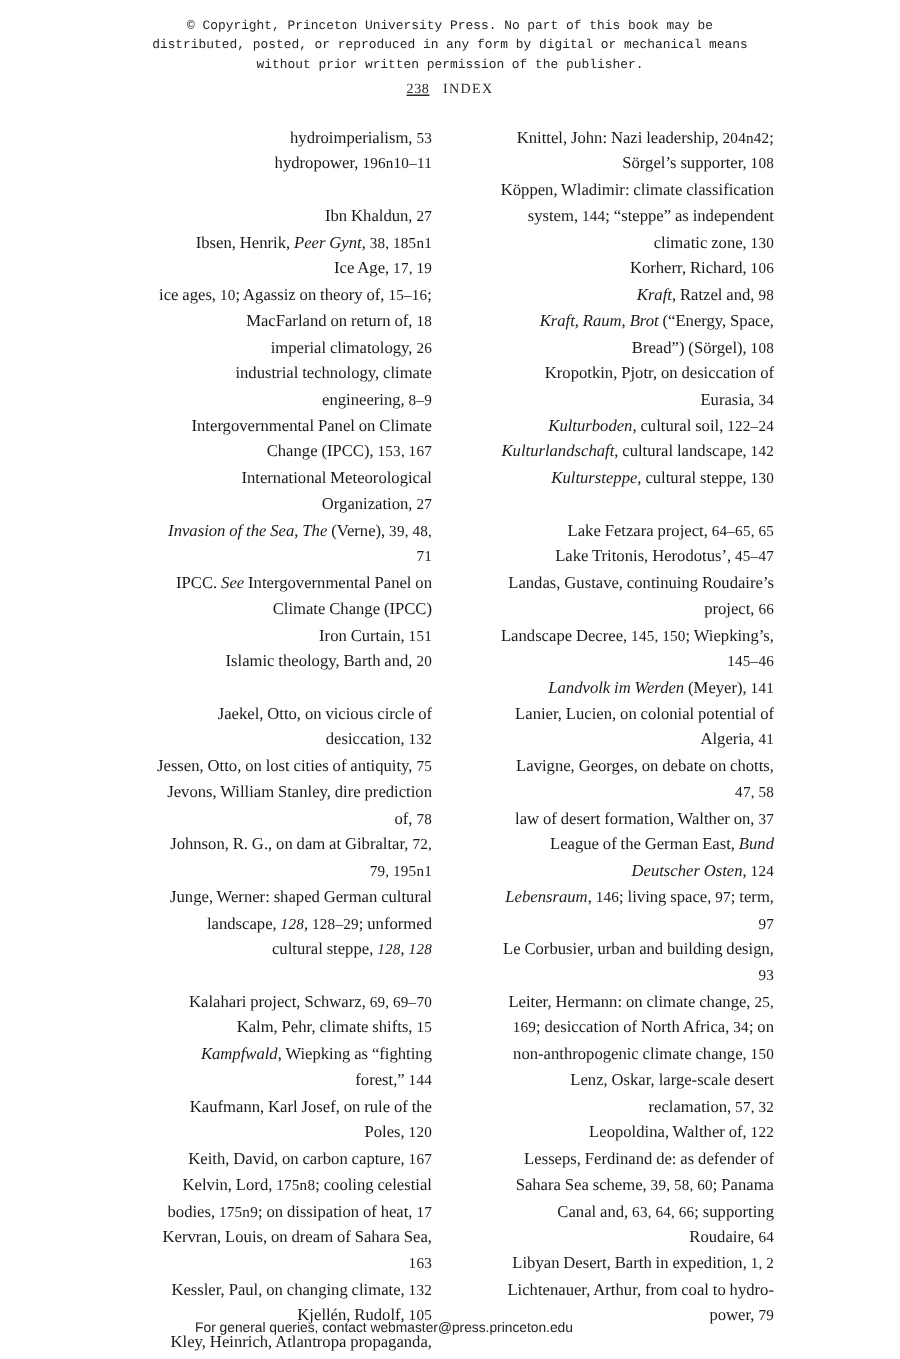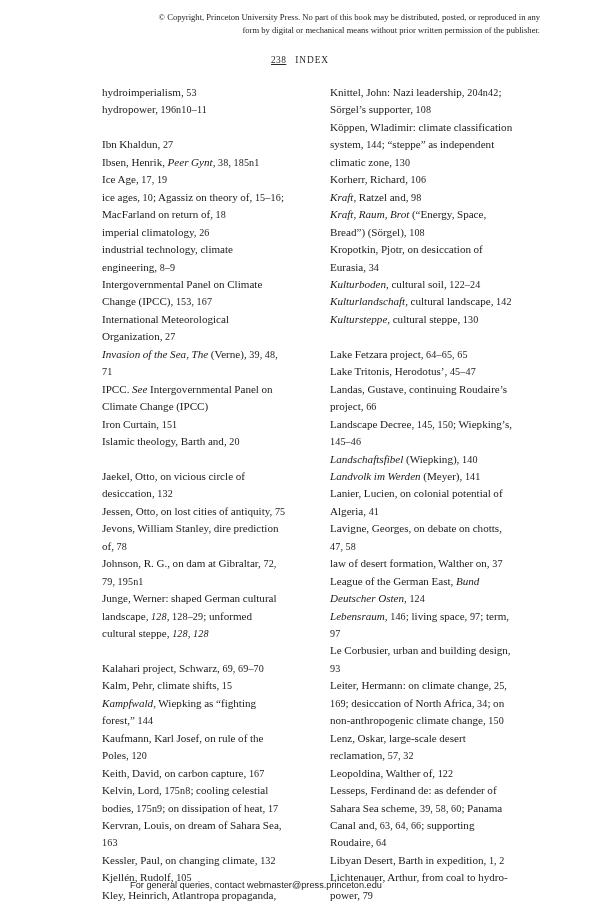--- a/index.html
+++ b/index.html
@@ -15,26 +15,25 @@
     position: relative;
     overflow: hidden;
   }
 
   
   .copyright {
     position: absolute;
     top: 11px;
     left: 100px;
     width: 400px;
-    font-family: Liberation Serif, serif;
+    font-family: Liberation Mono, monospace;
     font-size: 8.6px;
     line-height: 13.2px;
-    text-align: right;
+    text-align: center;
     color: #222222;
-    margin-left: 40px;
   }
 
   
   .running-head {
     position: absolute;
     top: 55px;
     left: 0;
     width: 600px;
     text-align: center;
     font-size: 9.4px;
@@ -63,21 +62,21 @@
   .column {
     width: 200px;
   }
 
   .entry {
     font-size: 11.1px;
     line-height: 17.45px;
     text-indent: 0;
     padding-left: 14px;
     margin: 0;
-    text-align: left;
+    text-align: right;
     word-spacing: -0.2px;
   }
   .entry i {
     font-style: italic;
   }
   
   .entry .n {
     font-size: 10.1px;
     letter-spacing: 0.15px;
   }
@@ -164,21 +163,20 @@
         <div class="entry"><i>Kulturboden</i>, cultural soil, <span class="n">122–24</span></div>
         <div class="entry"><i>Kulturlandschaft</i>, cultural landscape, <span class="n">142</span></div>
         <div class="entry"><i>Kultursteppe</i>, cultural steppe, <span class="n">130</span></div>
       </div>
       <div class="group-gap"></div>
       <div>
         <div class="entry">Lake Fetzara project, <span class="n">64–65, 65</span></div>
         <div class="entry">Lake Tritonis, Herodotus’, <span class="n">45–47</span></div>
         <div class="entry">Landas, Gustave, continuing Roudaire’s project, <span class="n">66</span></div>
         <div class="entry">Landscape Decree, <span class="n">145, 150</span>; Wiepking’s, <span class="n">145–46</span></div>
-        <div class="entry"><i>Landschaftsfibel</i> (Wiepking), <span class="n">140</span></div>
         <div class="entry"><i>Landvolk im Werden</i> (Meyer), <span class="n">141</span></div>
         <div class="entry">Lanier, Lucien, on colonial potential of Algeria, <span class="n">41</span></div>
         <div class="entry">Lavigne, Georges, on debate on chotts, <span class="n">47, 58</span></div>
         <div class="entry">law of desert formation, Walther on, <span class="n">37</span></div>
         <div class="entry">League of the German East, <i>Bund Deutscher Osten</i>, <span class="n">124</span></div>
         <div class="entry"><i>Lebensraum</i>, <span class="n">146</span>; living space, <span class="n">97</span>; term, <span class="n">97</span></div>
         <div class="entry">Le Corbusier, urban and building design, <span class="n">93</span></div>
         <div class="entry">Leiter, Hermann: on climate change, <span class="n">25, 169</span>; desiccation of North Africa, <span class="n">34</span>; on non-anthropogenic climate change, <span class="n">150</span></div>
         <div class="entry">Lenz, Oskar, large-scale desert reclamation, <span class="n">57, 32</span></div>
         <div class="entry">Leopoldina, Walther of, <span class="n">122</span></div>

